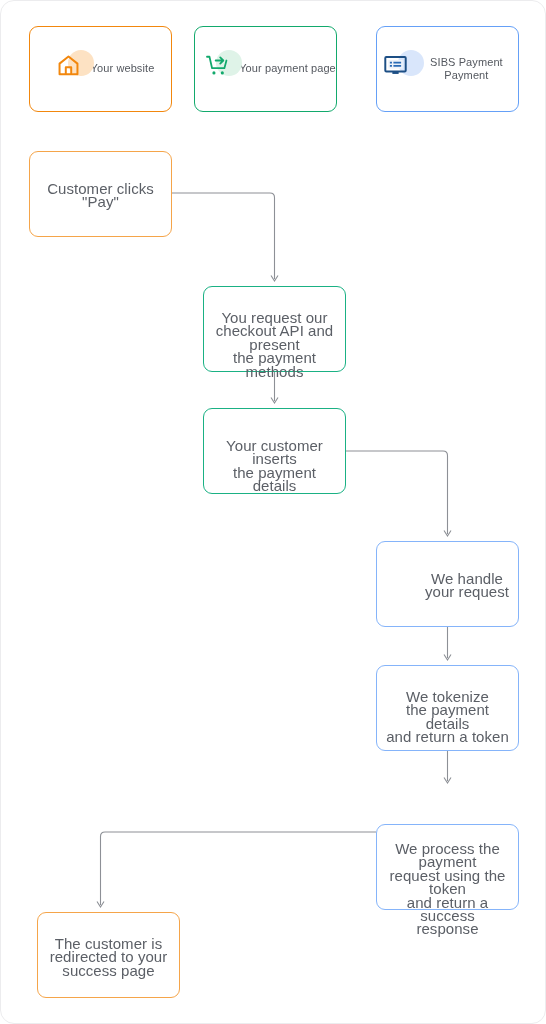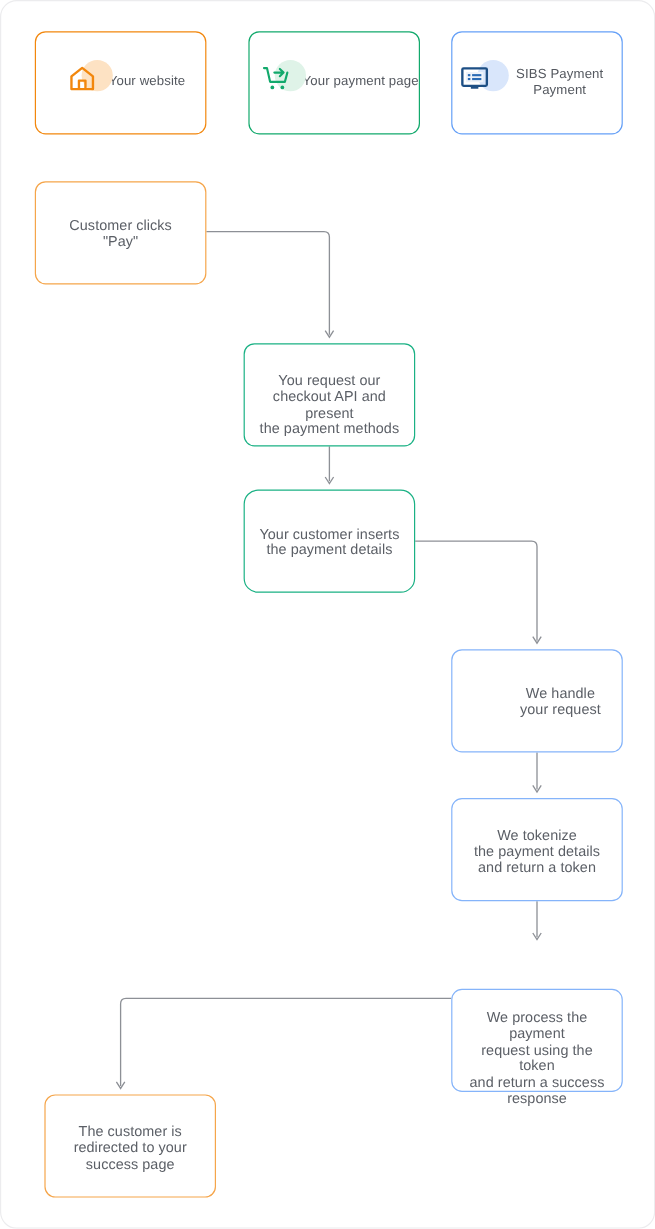--- a/index.html
+++ b/index.html
@@ -34,21 +34,21 @@
     top: 25px;
     background: #ffffff;
     border-radius: 9px;
     border: 1.6px solid #cccccc;
     display: flex;
     flex-direction: row;
     align-items: center;
     justify-content: center;
   }
   .hdr-card.orange { left: 28px;  border-color: #f2870d; }
-  .hdr-card.green  { left: 206px; border-color: #12a96c; }
+  .hdr-card.green  { left: 193px; border-color: #12a96c; }
   .hdr-card.blue   { left: 375px; border-color: #65a0f7; }
 
   .hdr-icon-wrap {
     position: relative;
     width: 44px;
     height: 32px;
     margin-bottom: 7px;
     display: flex;
     align-items: center;
     justify-content: center;
@@ -83,39 +83,39 @@
     background: #ffffff;
     border-radius: 9px;
     border: 1.4px solid #cccccc;
     display: flex;
     align-items: flex-start;
     justify-content: center;
     padding: 0 9px;
     z-index: 3;
   }
   .node .node-text {
-    font-size: 12px;
+    font-size: 15px;
     line-height: 13.4px;
     color: #5b5f66;
     text-align: center;
     letter-spacing: 0.05px;
   }
   .node.orange { border-color: #f5a54a; }
   .node.green  { border-color: #1ab184; }
   .node.blue   { border-color: #85b4fa; }
 
   
   .node.t-pad-30 .node-text { padding-top: 30px; }
   .node.t-pad-24 .node-text { padding-top: 24px; }
   .node.t-pad-17 .node-text { padding-top: 17px; }
 
   
   #node-pay        { left: 28px;  top: 150px; }
   #node-checkout   { left: 202px; top: 285px; }
-  #node-insert     { left: 202px; top: 407px; border-radius: 12px; }
+  #node-insert     { left: 202px; top: 407px; }
   #node-handle     { left: 375px; top: 540px; padding-left: 48px; }
   #node-tokenize   { left: 375px; top: 664px; }
   #node-process    { left: 375px; top: 787px; margin-top: 36px; }
   #node-redirect   { left: 36px;  top: 911px; }
 
   
   #links {
     position: absolute;
     left: 0; top: 0;
     width: 546px;

